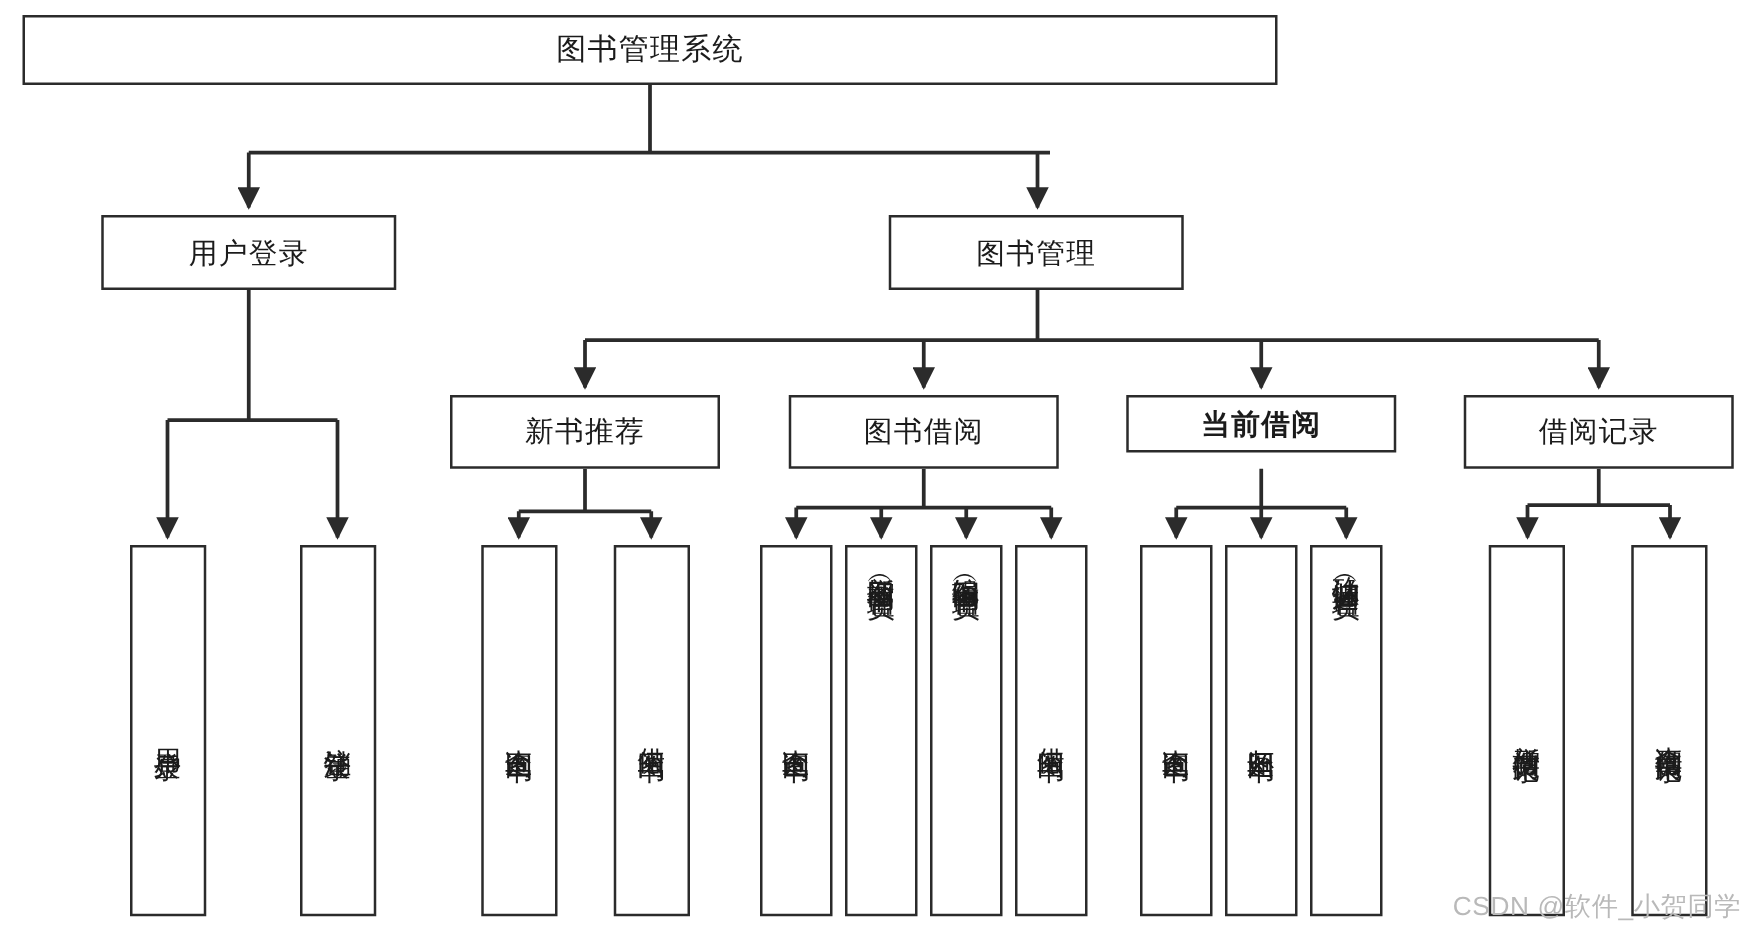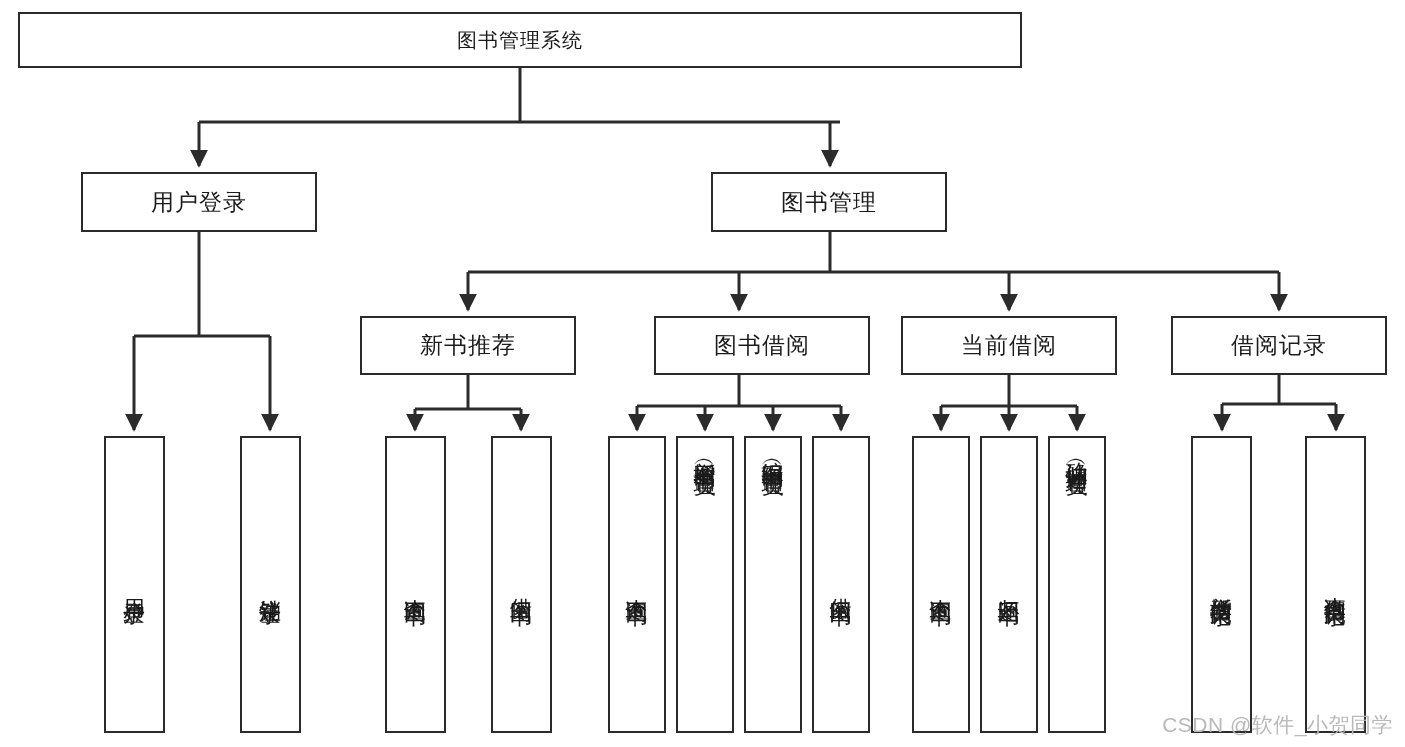--- a/index.html
+++ b/index.html
@@ -34,21 +34,21 @@
     align-items: center;
     justify-content: center;
     color: #1b1b1b;
   }
   .node .label {
     font-size: 23px;
     line-height: 1.25;
     letter-spacing: 1px;
     white-space: nowrap;
   }
-  .node.root .label { font-size: 20px; }
+  .node.root .label { font-size: 24px; }
   .node.vert {
     align-items: flex-start;
     padding-top: 6px;
   }
   .node.vert .label {
     writing-mode: vertical-rl;
     text-orientation: upright;
     font-size: 22px;
     letter-spacing: 2px;
     line-height: 1.05;
@@ -130,24 +130,24 @@
   <div class="node" style="left:81px; top:172px; width:236px; height:60px;">
     <span class="label">用户登录</span>
   </div>
   <div class="node" style="left:360px; top:316px; width:216px; height:59px;">
     <span class="label">新书推荐</span>
   </div>
 
   <div class="node" style="left:711px; top:172px; width:236px; height:60px;">
     <span class="label">图书管理</span>
   </div>
-  <div class="node" style="left:654px; top:316px; width:216px; height:59px;">
+  <div class="node" style="left:631px; top:316px; width:216px; height:59px;">
     <span class="label">图书借阅</span>
   </div>
-  <div class="node" style="left:901px; top:316px; width:216px; height:59px;">
+  <div class="node" style="left:901px; top:316px; width:216px; height:46px;font-weight:bold;">
     <span class="label">当前借阅</span>
   </div>
   <div class="node" style="left:1171px; top:316px; width:216px; height:59px;">
     <span class="label">借阅记录</span>
   </div>
 
   <div class="node vert centered" style="left:104px; top:436px; width:61px; height:297px;">
     <span class="label">用户登录</span>
   </div>
   <div class="node vert centered" style="left:240px; top:436px; width:61px; height:297px;">

